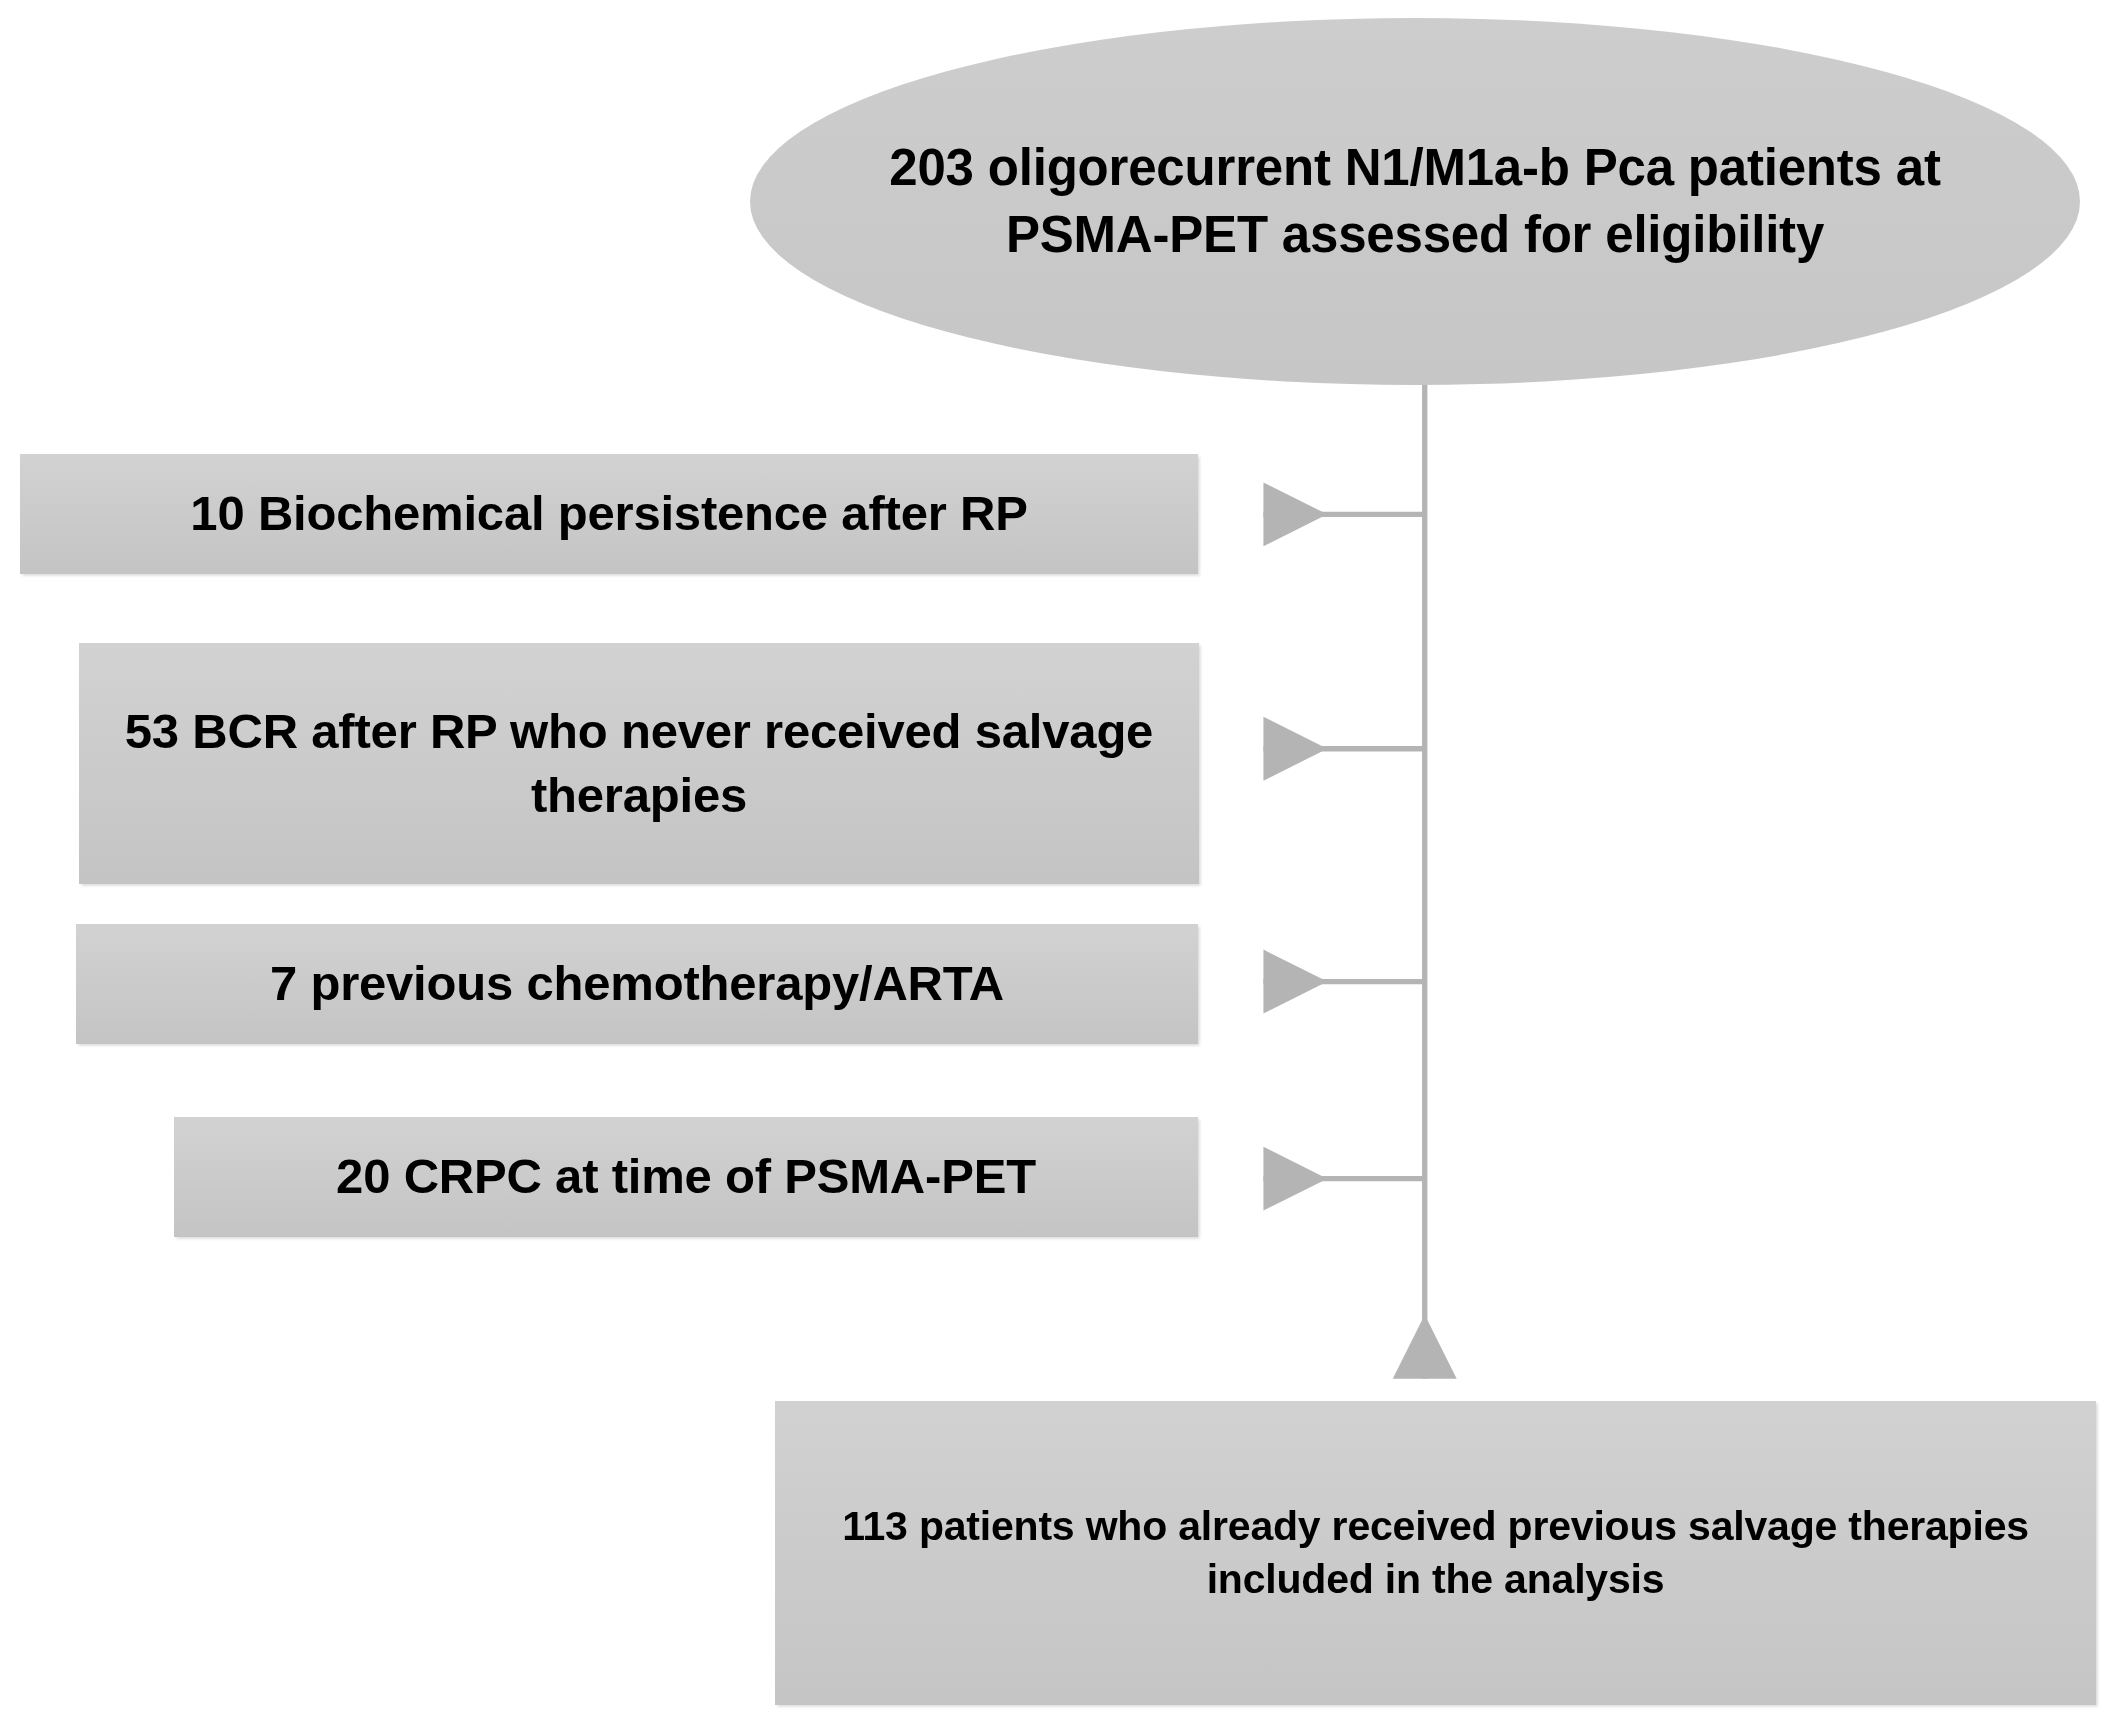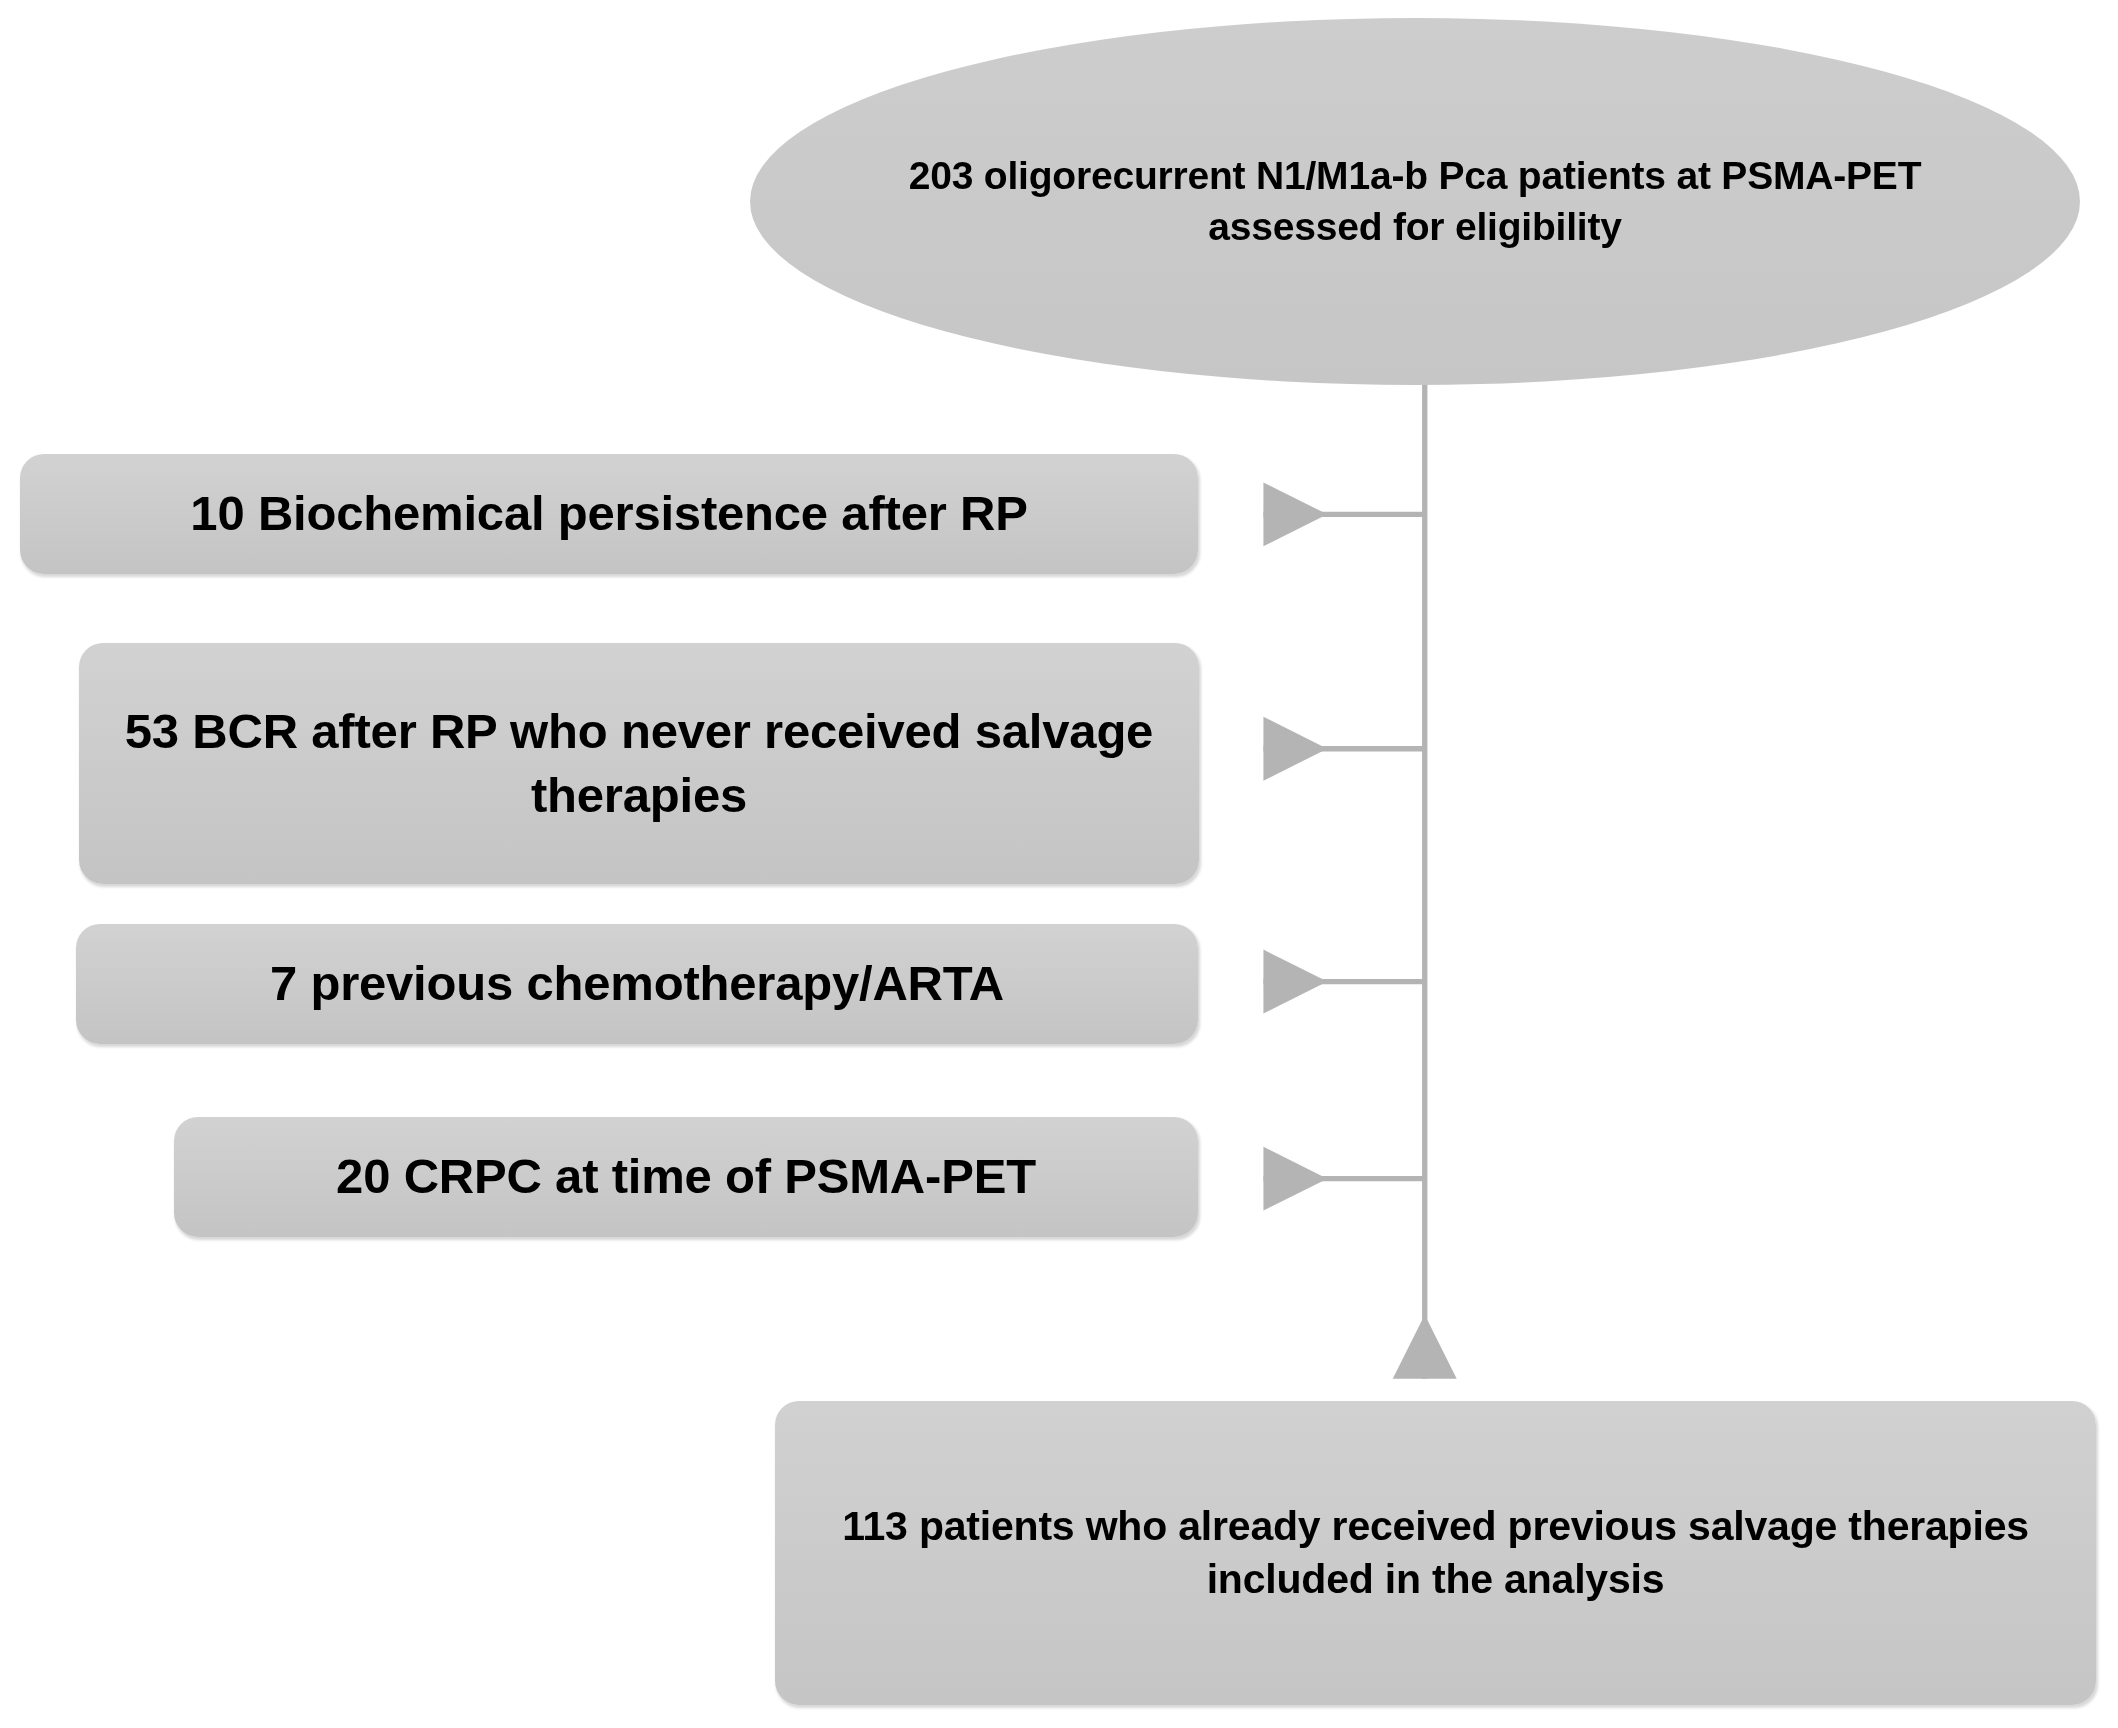--- a/index.html
+++ b/index.html
@@ -21,32 +21,31 @@
     position: absolute;
     box-sizing: border-box;
     display: flex;
     align-items: center;
     justify-content: center;
     color: #000000;
     font-weight: bold;
     text-align: center;
     line-height: 1.30;
     letter-spacing: -0.2px;
-    border-radius: 24px;
   }
   
   #ellipse {
     left: 750px;
     top: 18px;
     width: 1330px;
     height: 367px;
     border-radius: 50%;
     background: #c9c9c9;
     background: linear-gradient(180deg, #cdcdcd 0%, #c6c6c6 100%);
-    font-size: 39px;
+    font-size: 51px;
     padding: 0 129px;
   }
   #ellipse .txt { width: 1058px; }
 
   
   .exbox {
     background: linear-gradient(180deg, #d2d2d2 0%, #c4c4c4 100%);
     box-shadow: 1.5px 2.3px 3px rgba(0,0,0,0.16);
     font-size: 49px;
     padding: 0 20px;

